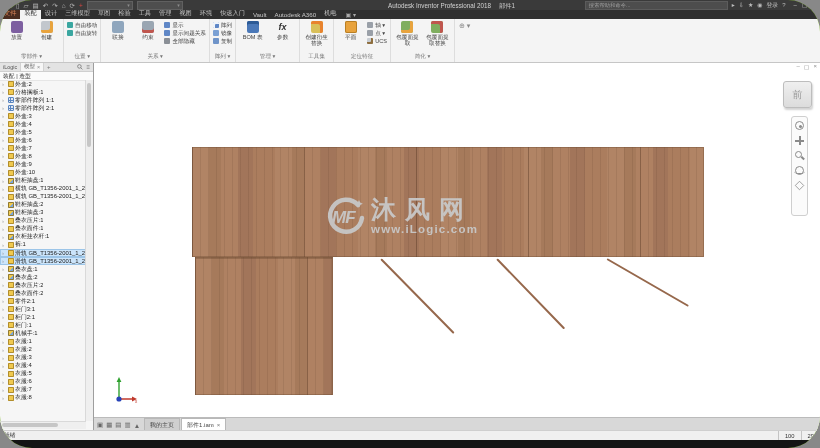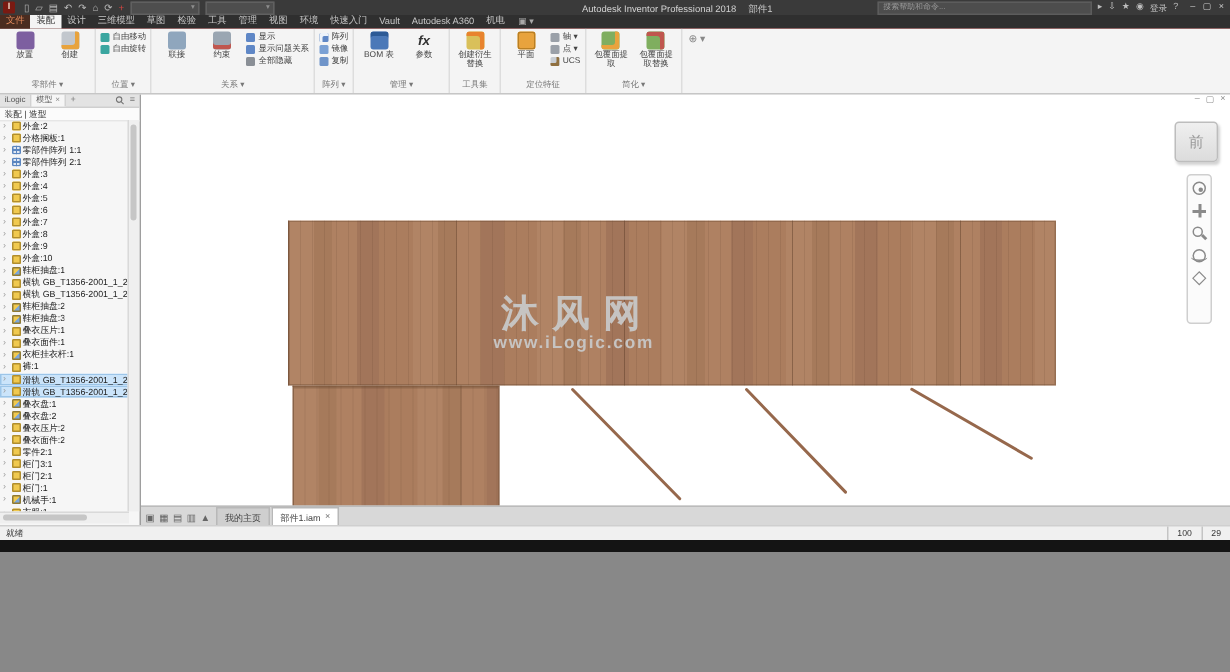--- a/index.html
+++ b/index.html
@@ -1,17 +1,17 @@
 <!DOCTYPE html>
 <html><head>
 <meta charset="utf-8">
 <style>
   html,body{margin:0;padding:0;background:#888;}
-  #app{position:relative;width:820px;height:368px;background:#ef4444;overflow:hidden;
-       font-family:"Liberation Sans","DejaVu Sans",sans-serif;-webkit-font-smoothing:antialiased;cursor:default;}
+  #app{position:relative;width:820px;height:448px;background:#84cc16;overflow:hidden;
+       font-family:"Liberation Sans","DejaVu Sans",sans-serif;-webkit-font-smoothing:antialiased;cursor:default;border-radius:32px;}
   
   .titlebar{position:absolute;left:0;top:0;right:0;height:10px;background:#3a3a3a;display:flex;align-items:center;z-index:30;}
   .appicon{width:8px;height:8px;margin-left:2px;background:#7a1a12;color:#f3d9c8;font-size:6px;font-weight:bold;
            display:flex;align-items:center;justify-content:center;border-radius:1px;}
   .qat{display:flex;align-items:center;gap:4px;margin-left:6px;}
   .qat .ic{color:#b9b9b9;font-size:6.5px;line-height:9px;}
   .combo{width:40px;height:7px;background:#4e4e4e;border:1px solid #606060;color:#8d8d8d;font-size:5px;
          display:flex;align-items:center;justify-content:space-between;padding:0 2px;margin-left:4px;}
   .combo .cv{overflow:hidden;white-space:nowrap;}
   .title{position:absolute;left:388px;top:1.5px;font-size:6.3px;color:#d2d2d2;white-space:nowrap;}
@@ -92,21 +92,21 @@
     box-shadow:inset 0 0 0 1px rgba(100,70,45,0.35);}
   .panel-top{left:99px;top:85px;width:512px;height:110px;}
   .panel-left{left:102px;top:195px;width:138px;height:137px;border-top:1px solid rgba(105,72,48,0.55);}
   .rod{position:absolute;height:2px;background:#96684c;border-radius:1px;transform-origin:0 50%;}
   .rod1{left:288px;top:196px;width:104px;transform:rotate(45.5deg);}
   .rod2{left:404px;top:196px;width:97px;transform:rotate(46deg);}
   .rod3{left:514px;top:196px;width:94px;transform:rotate(30deg);}
   .watermark{position:absolute;left:232px;top:134px;display:flex;align-items:flex-start;opacity:0.95;}
   .wm-logo{position:relative;width:42px;height:42px;flex:0 0 auto;}
   .wm-logo .mf{position:absolute;left:7px;top:12px;font-size:17px;font-weight:bold;font-style:italic;color:#c7c7c7;letter-spacing:-1px;}
-  .wm-text{margin-left:4px;display:flex;flex-direction:column;align-items:flex-end;}
+  .wm-text{margin-left:4px;display:flex;flex-direction:column;}
   .wm-name{font-size:25px;font-weight:bold;color:#c8c8c8;letter-spacing:9px;line-height:27px;white-space:nowrap;}
   .wm-url{font-size:11.5px;font-weight:bold;color:#c8c8c8;letter-spacing:1.2px;line-height:13px;}
   .viewcube{position:absolute;left:690px;top:19px;width:27px;height:25px;background:linear-gradient(#efefef,#dcdcdc);
             border:1px solid #bdbdbd;border-radius:3px;box-shadow:1px 2px 2px rgba(0,0,0,0.18);
             color:#9a9a9a;font-size:10px;display:flex;align-items:center;justify-content:center;}
   .doc-ctrls{position:absolute;right:3px;top:1px;display:flex;gap:4px;color:#8f8f8f;font-size:6px;}
   .navbar{position:absolute;left:698px;top:54px;width:15px;height:94px;background:#fbfbfb;border:1px solid #cfcfcf;
           border-radius:3px;display:flex;flex-direction:column;align-items:center;padding-top:4px;gap:6px;}
   .nv{width:9px;height:9px;position:relative;flex:0 0 auto;}
   .nv-wheel{border:1.5px solid #8a8a8a;border-radius:50%;box-sizing:border-box;}
@@ -569,20 +569,27 @@
   </div>
 
   <div class="canvas">
     <div class="wood panel-top"></div>
     <div class="wood panel-left"></div>
     <div class="rod rod1"></div>
     <div class="rod rod2"></div>
     <div class="rod rod3"></div>
 
     <div class="watermark">
+      <div class="wm-logo">
+        <svg width="42" height="42" viewBox="0 0 42 42">
+          <path d="M 33 9 A 16 16 0 1 0 37 22" fill="none" stroke="#c7c7c7" stroke-width="4.5" stroke-linecap="round"></path>
+          <path d="M 34 4 l 1.2 2.6 2.6 1.2 -2.6 1.2 -1.2 2.6 -1.2 -2.6 -2.6 -1.2 2.6 -1.2 z" fill="#c7c7c7"></path>
+        </svg>
+        <span class="mf">MF</span>
+      </div>
       <div class="wm-text">
         <span class="wm-name">沐风网</span>
         <span class="wm-url">www.iLogic.com</span>
       </div>
     </div>
 
     <div class="doc-ctrls">
       <span>–</span>
       <span>▢</span>
       <span>×</span>

